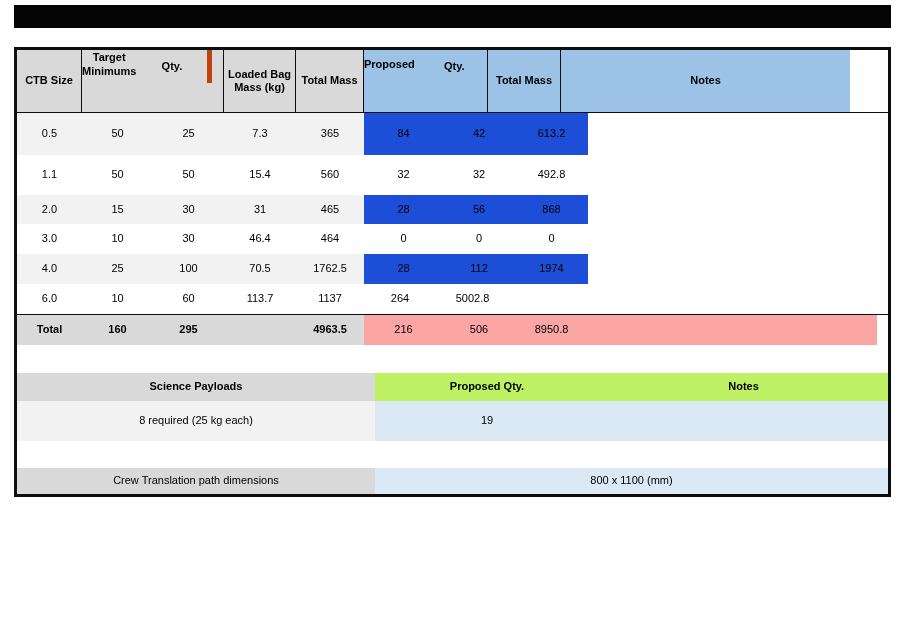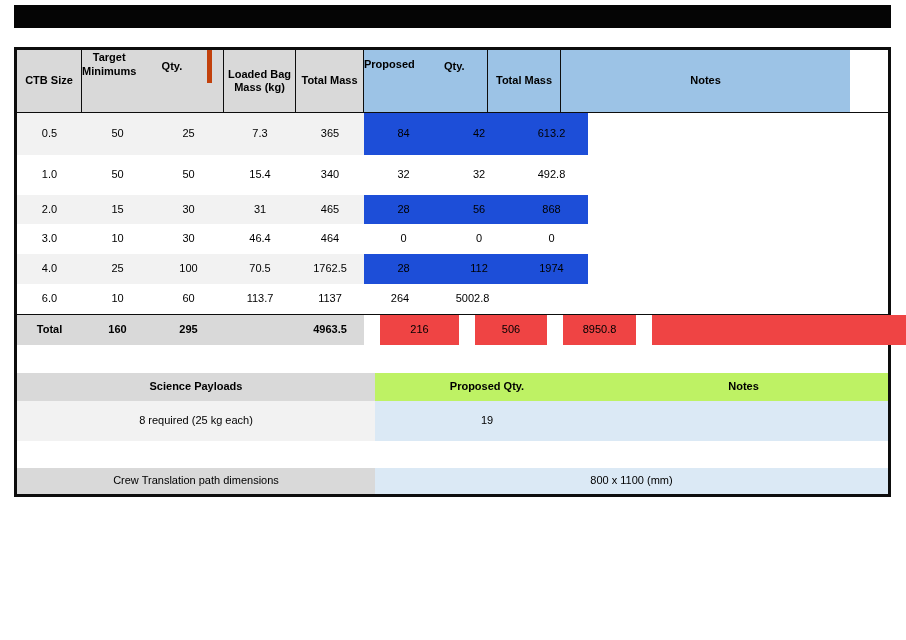--- a/index.html
+++ b/index.html
@@ -34,21 +34,21 @@
   .scell.divL { border-left:5px solid #c2410c; }
   .wrapcell { padding:0 3px; }
 
   
   .rh0{height:42px}.rh1{height:40px}.rh2{height:29px}.rh3{height:30px}
   .rh4{height:30px}.rh5{height:30px}
   .row.band .zg { background:#f2f2f2; }
   .row.band .zb { background:#1d4ed8; }
   .row.total { height:30px; border-top:1px solid #0d0d0d; }
   .row.total .cell { font-weight:bold; background:#d9d9d9; }
-  .row.total .cell.zb, .row.total .cell.zn { font-weight:normal; background:#ef4444;margin-left:16px; }
+  .row.total .cell.zb, .row.total .cell.zn { font-weight:normal; background:#fca5a5; }
   .spacer1 { height:28px; background:#ffffff; }
   .spacer2 { height:27px; background:#ffffff; }
 
   
   .sci-h { height:28px; }
   .sci-h .cell { font-weight:bold; background:#d9d9d9; }
   .sci-h .cell.blue { background:#bef264; }
   .sci-d { height:40px; }
   .sci-d .gray { background:#f2f2f2; }
   .sci-d .lblue { background:#dbe9f5; }
@@ -93,25 +93,25 @@
       <div class="cell c2 zg">25</div>
       <div class="cell c3 zg">7.3</div>
       <div class="cell c4 zg">365</div>
       <div class="cell c5 zb">84</div>
       <div class="cell c6 zb">42</div>
       <div class="cell c7 zb">613.2</div>
       <div class="cell c8 zn"></div>
     </div>
 
     <div class="row plain rh1">
-      <div class="cell c0">1.0</div>
+      <div class="cell c0">1.1</div>
       <div class="cell c1">50</div>
       <div class="cell c2">50</div>
       <div class="cell c3">15.4</div>
-      <div class="cell c4">340</div>
+      <div class="cell c4">560</div>
       <div class="cell c5">32</div>
       <div class="cell c6">32</div>
       <div class="cell c7">492.8</div>
       <div class="cell c8"></div>
     </div>
 
     <div class="row band rh2">
       <div class="cell c0 zg">2.0</div>
       <div class="cell c1 zg">15</div>
       <div class="cell c2 zg">30</div>

